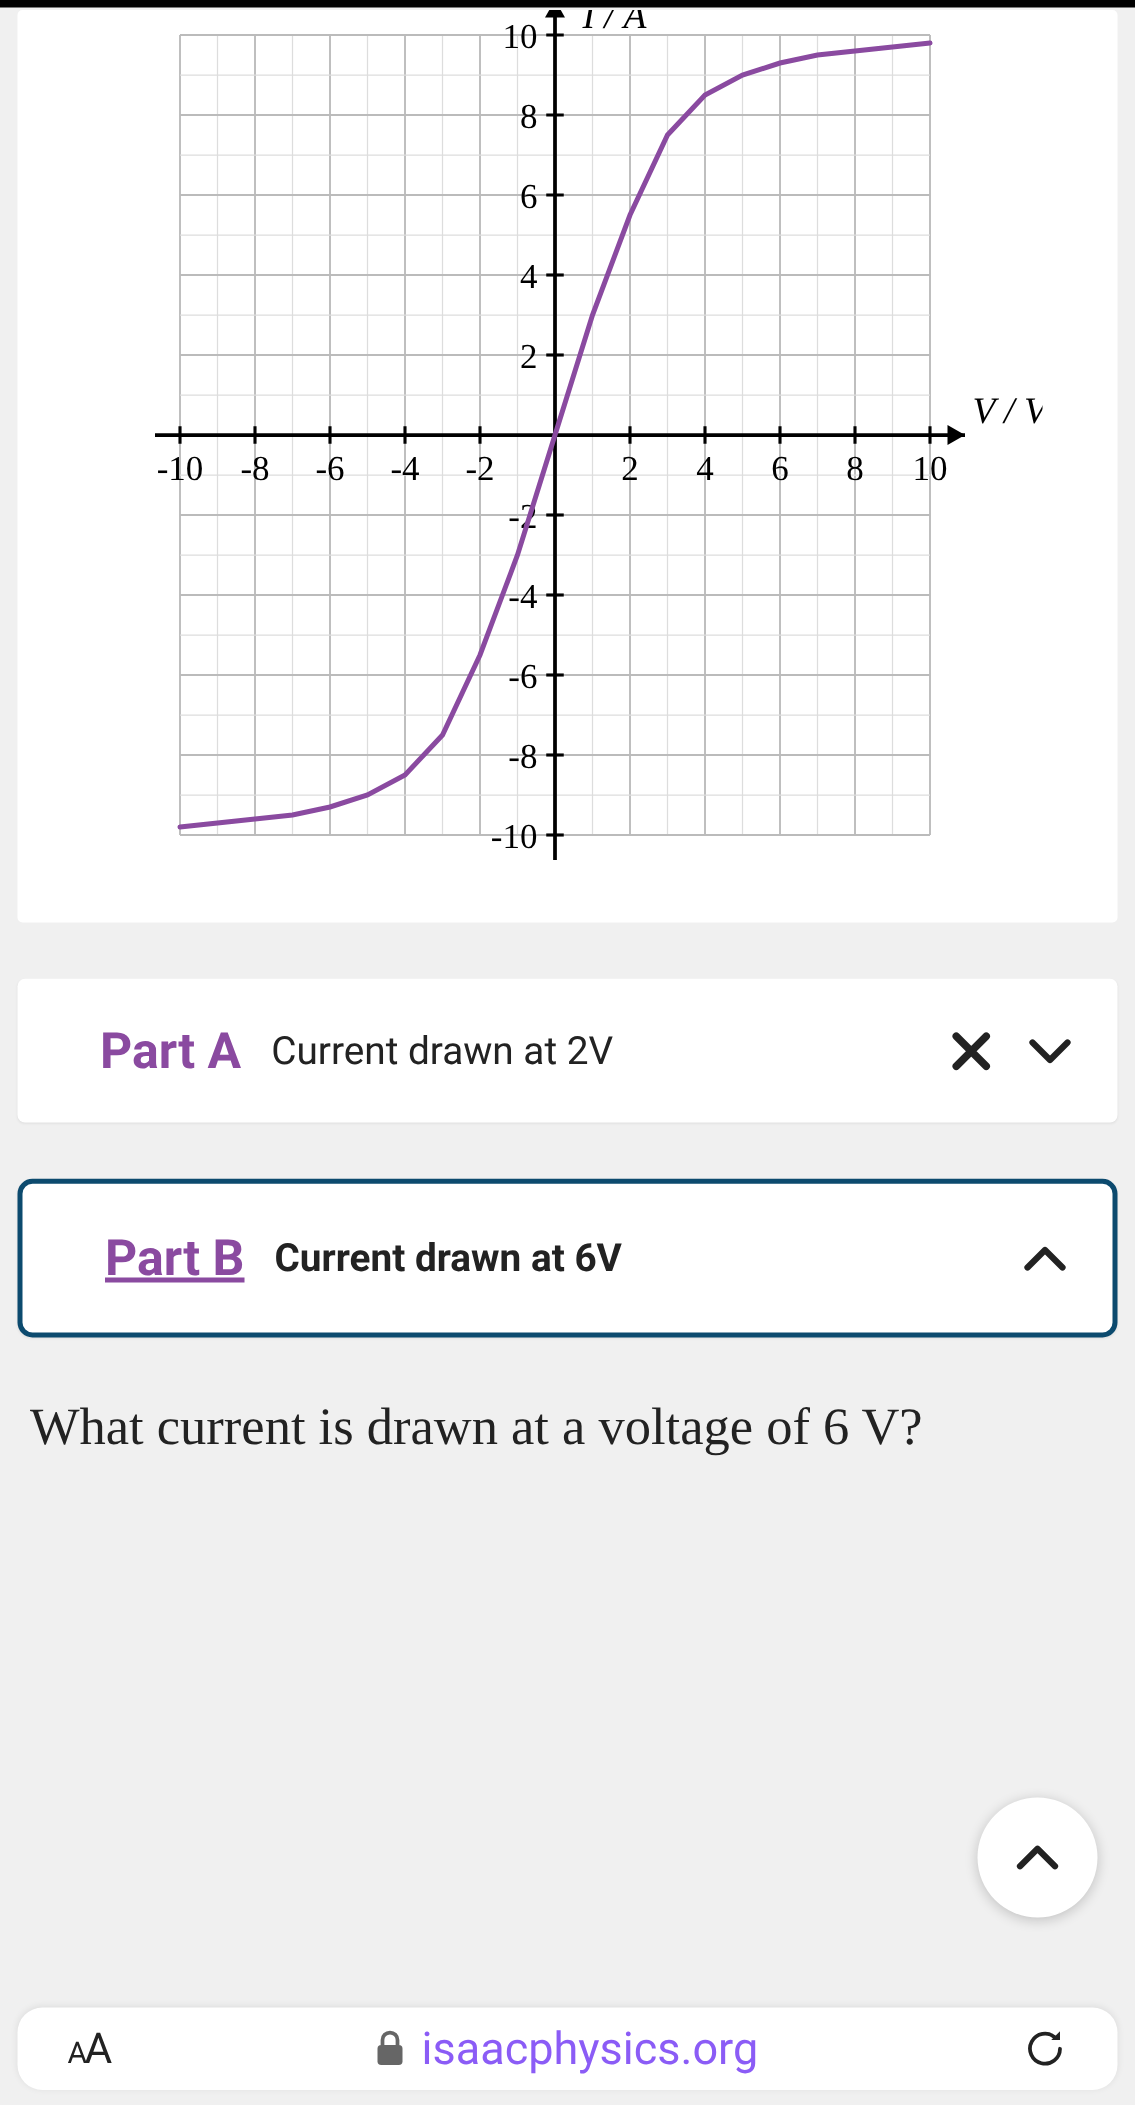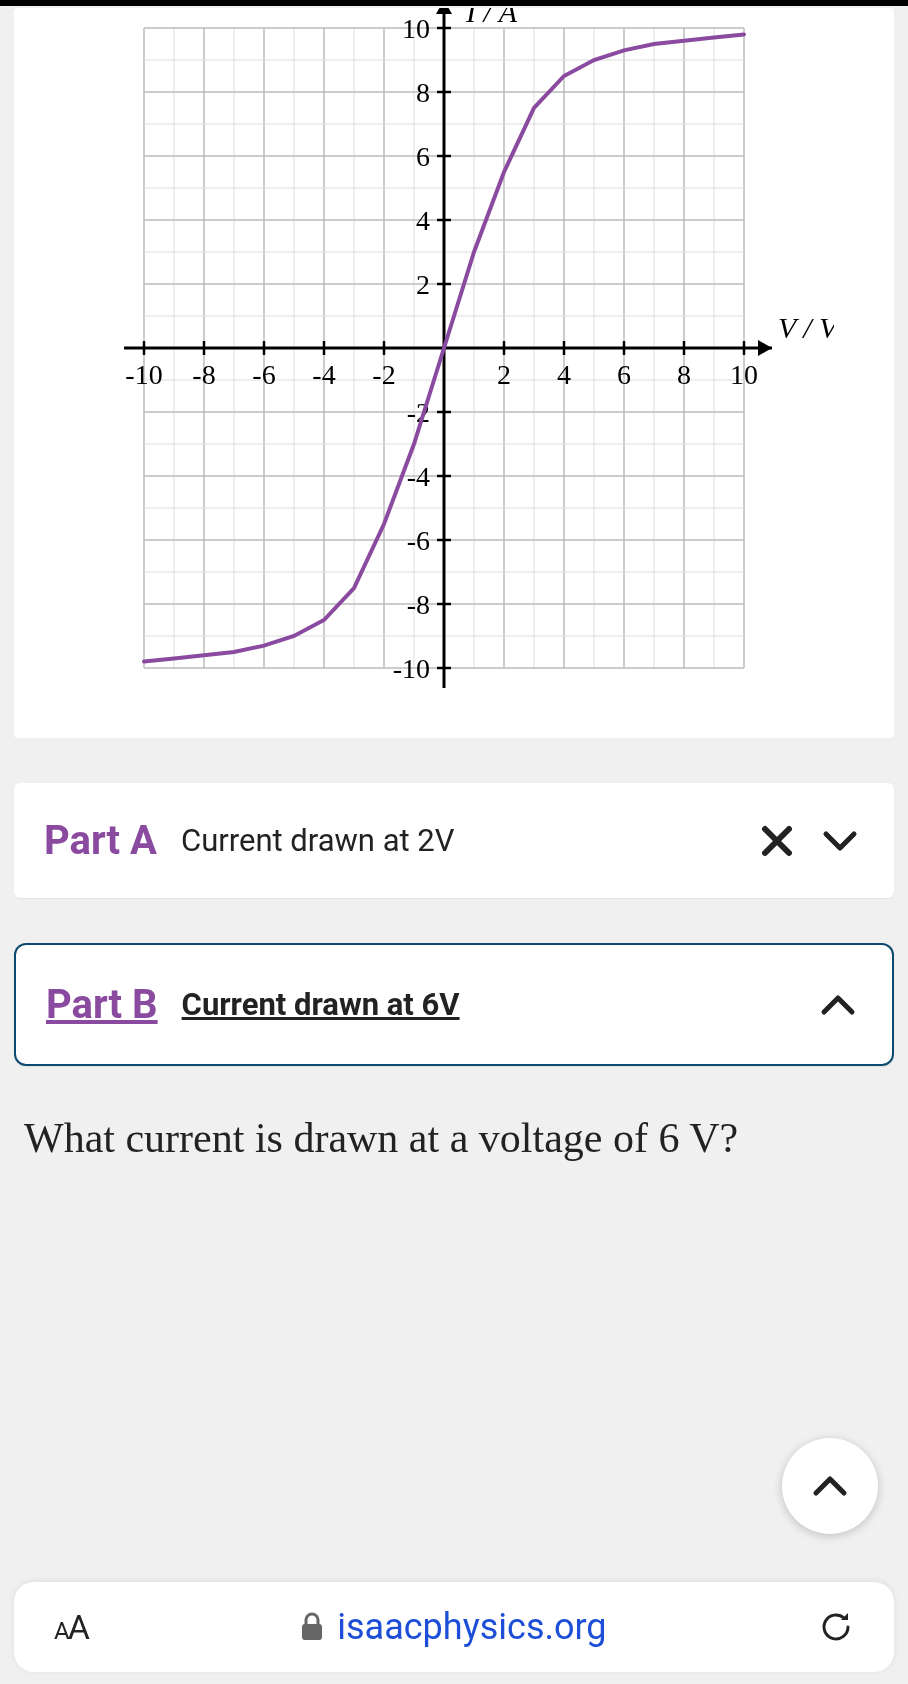--- a/index.html
+++ b/index.html
@@ -34,41 +34,41 @@
     background: #fff;
     margin: 45px 14px 0 14px;
     border-radius: 6px;
     padding: 34px 30px;
     display: flex;
     align-items: center;
     gap: 24px;
     box-shadow: 0 1px 2px rgba(0,0,0,0.06);
   }
   .accordion-card.active {
-    border: 2px solid #0c4a6e;
+    border: 4px solid #0c4a6e;
     border-radius: 12px;
     padding: 36px 30px;
   }
   .part-label {
     color: #8a4aa0;
     font-weight: 700;
     font-size: 40px;
     flex: 0 0 auto;
     white-space: nowrap;
+    margin-left: 36px;
   }
   .accordion-card.active .part-label { text-decoration: underline; }
   .part-desc {
     color: #222;
     font-size: 31px;
     flex: 1 1 auto;
     line-height: 1.35;
   }
   .accordion-card.active .part-desc {
     font-weight: 700;
-    text-decoration: underline;
   }
   .card-icons {
     display: flex;
     align-items: center;
     gap: 18px;
     flex: 0 0 auto;
   }
   .icon-btn {
     background: none;
     border: none;
@@ -101,42 +101,42 @@
     box-shadow: 0 2px 10px rgba(0,0,0,0.2);
     display: flex;
     align-items: center;
     justify-content: center;
     cursor: pointer;
   }
 
   .browser-bar {
     position: absolute;
     left: 14px; right: 14px; bottom: 12px;
-    height: 90px;
+    height: 66px;
     background: #fff;
     border-radius: 20px;
     display: flex;
     align-items: center;
     justify-content: space-between;
     padding: 0 40px;
     box-shadow: 0 -1px 6px rgba(0,0,0,0.08);
   }
   .aa-btn {
     font-size: 34px;
     color: #222;
     letter-spacing: -2px;
     cursor: pointer;
   }
   .aa-btn .small-a { font-size: 24px; }
   .url-group {
     display: flex;
     align-items: center;
     gap: 12px;
     font-size: 36px;
-    color: #1d4ed8;
+    color: #8b5cf6;
   }
   .reload-btn {
     background: none; border: none; cursor: pointer;
     display: flex; align-items: center;
   }
 </style>
 </head>
 <body>
 
 <div class="top-bar"></div>

